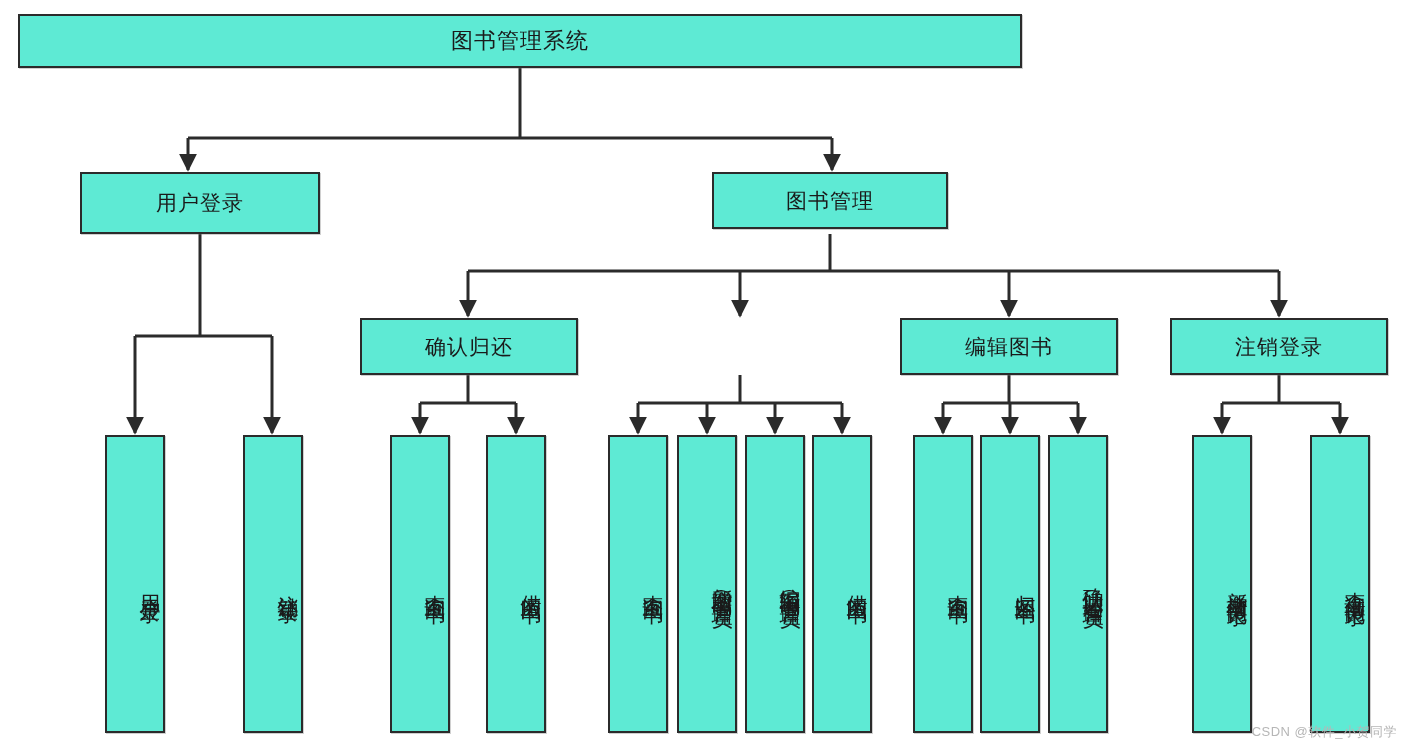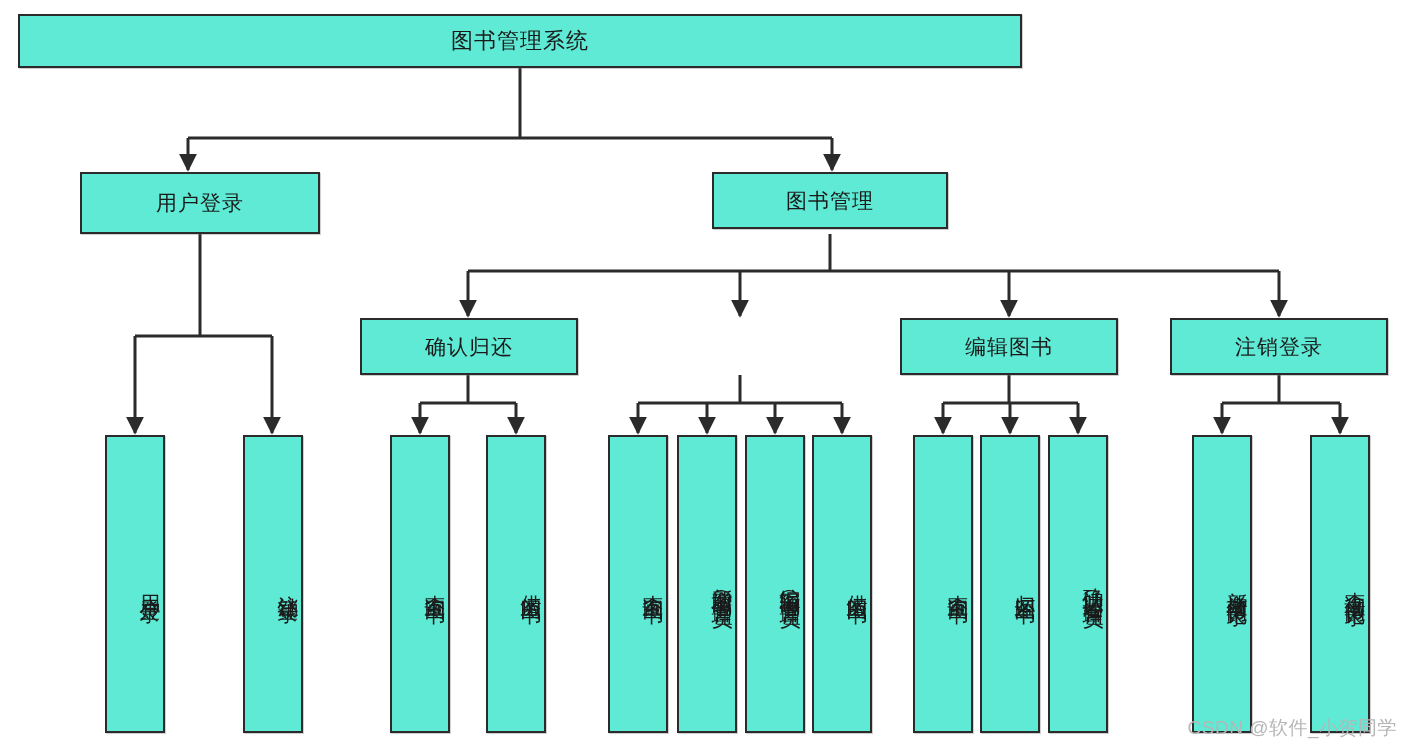--- a/index.html
+++ b/index.html
@@ -63,21 +63,21 @@
     display: block;
     white-space: nowrap;
   }
   .node.vertical .node-label {
     white-space: normal;
   }
   #watermark {
     position: absolute;
     right: 8px;
     bottom: 6px;
-    font-size: 19px;
+    font-size: 13px;
     color: #b6b6b6;
     letter-spacing: 0.5px;
     white-space: nowrap;
     user-select: none;
     margin-left: 24px;
   }
 </style>
 </head>
 <body>
 

